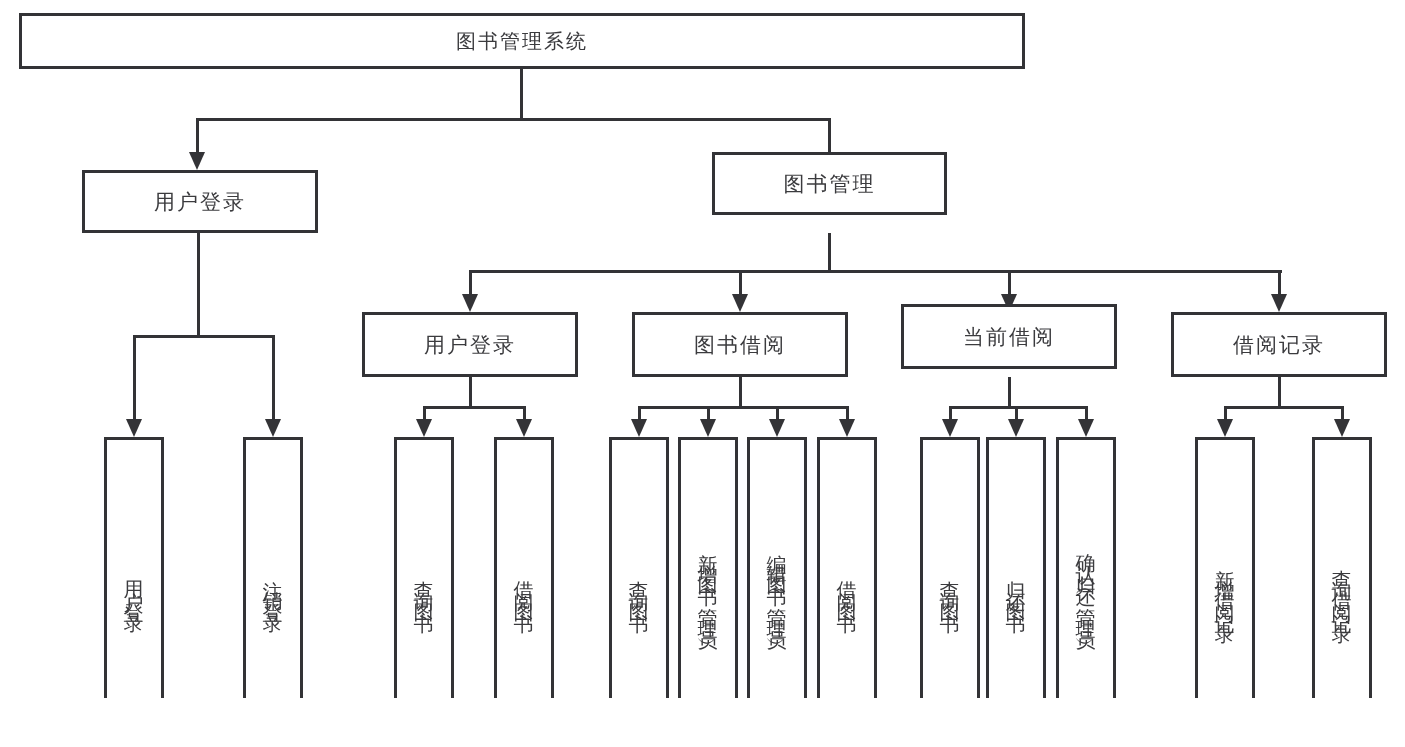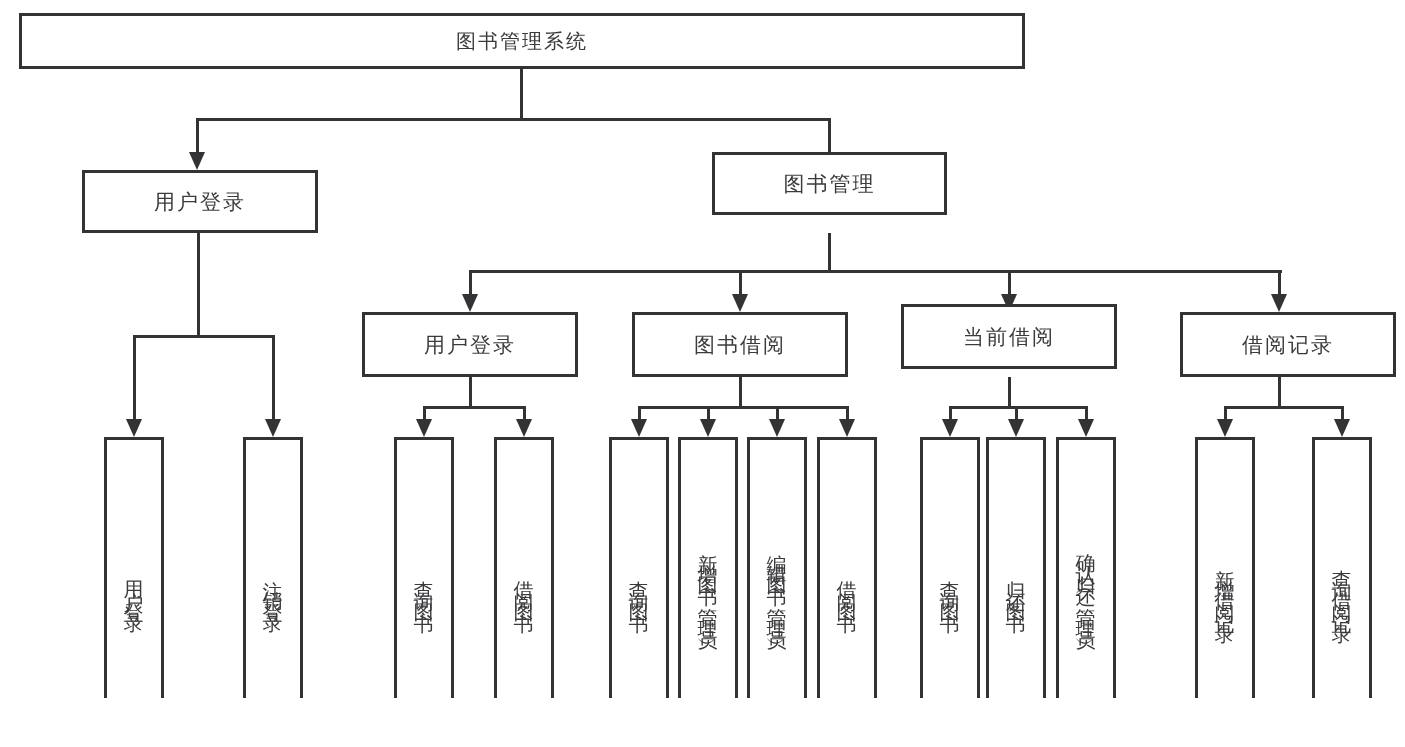--- a/index.html
+++ b/index.html
@@ -101,21 +101,21 @@
 
   <div class="box" style="left:362px;top:312px;width:216px;height:65px;">
     <span class="hlabel">用户登录</span>
   </div>
   <div class="box" style="left:632px;top:312px;width:216px;height:65px;">
     <span class="hlabel">图书借阅</span>
   </div>
   <div class="box" style="left:901px;top:304px;width:216px;height:65px;">
     <span class="hlabel">当前借阅</span>
   </div>
-  <div class="box" style="left:1171px;top:312px;width:216px;height:65px;margin-left:9px;">
+  <div class="box" style="left:1171px;top:312px;width:216px;height:65px;">
     <span class="hlabel">借阅记录</span>
   </div>
 
   <div class="vline" style="left:469px;top:377px;height:32px;"></div>
   <div class="hline" style="left:423px;top:406px;width:103px;"></div>
   <div class="vline" style="left:423px;top:406px;height:15px;"></div>
   <div class="arrow" style="left:416px;top:419px;"></div>
   <div class="vline" style="left:523px;top:406px;height:15px;"></div>
   <div class="arrow" style="left:516px;top:419px;"></div>
 

